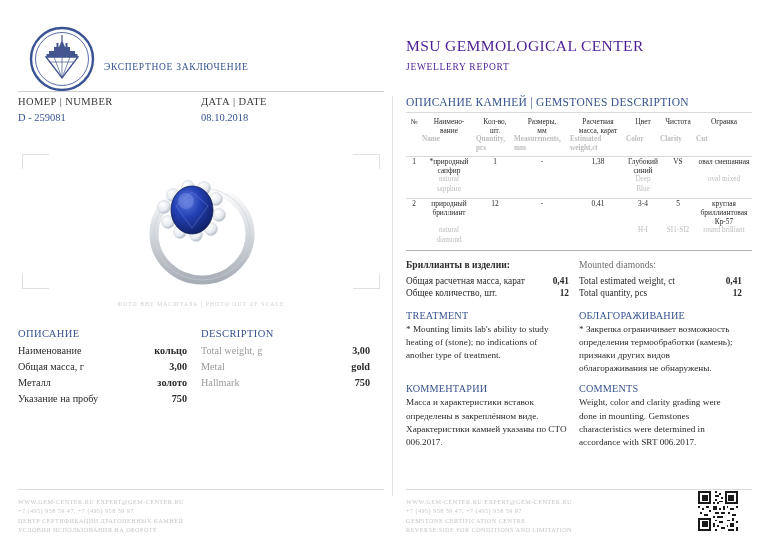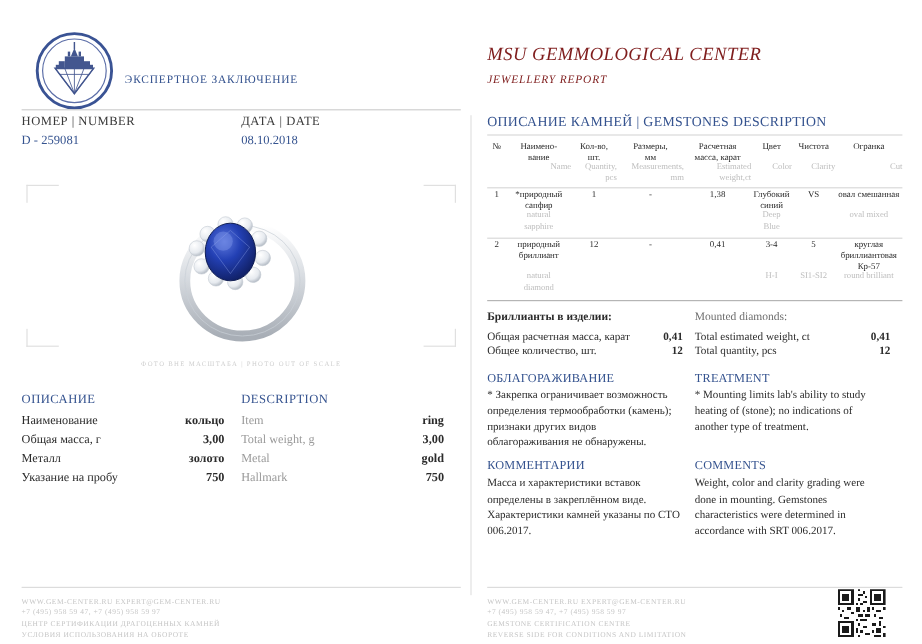--- a/index.html
+++ b/index.html
@@ -8,21 +8,21 @@
     background:#ffffff;
     font-family:"Liberation Serif", serif;
     color:#2b2b2b;
     overflow:hidden;
     position:relative;
   }
   .page{position:absolute;inset:0;}
 
   
   .blue{color:#35538f;}
-  .hdr-blue{color:#7f1d1d;font-style:italic;}
+  .hdr-blue{color:#4c1d95;}
   .mgrey{color:#9a9a9a;}
   .rule{height:1px;background:#d9d9d9;width:100%;}
   .rule-dark{height:1px;background:#9aa0ad;width:100%;}
 
   
   .left{position:absolute;left:18px;top:0;width:366px;height:537px;}
   .right{position:absolute;left:406px;top:0;width:346px;height:537px;}
   .vdivider{position:absolute;left:392px;top:96px;width:1px;height:400px;background:#e2e2e2;}
 
   
@@ -64,21 +64,21 @@
   
   .footrule{position:absolute;left:0;width:100%;height:1px;background:#dcdcdc;}
   .foot{position:absolute;font-size:6.2px;line-height:9.4px;letter-spacing:.45px;color:#c6c6c6;}
 
   
   .sect-title{font-size:11.5px;letter-spacing:.3px;}
   .gt{width:346px;border-collapse:collapse;table-layout:fixed;margin-top:4px;}
   .gt th,.gt td{vertical-align:top;padding:0;}
   .gt .thru td{height:1px;padding:0;}
   .th-ru{font-size:7.4px;font-weight:normal;line-height:9px;text-align:center;color:#2b2b2b;padding-bottom:1px;}
-  .th-en{font-size:7.2px;font-weight:normal;line-height:9px;text-align:right;color:#bdbdbd;}
+  .th-en{font-size:7.2px;font-weight:bold;line-height:9px;text-align:left;color:#bdbdbd;}
   .cell-ru{font-size:7.4px;line-height:9.2px;text-align:center;color:#2b2b2b;padding-top:4px;}
   .cell-en{font-size:7.2px;line-height:9.2px;text-align:center;color:#bdbdbd;padding-top:4px;}
   .cl-no{width:16px;}
   .cl-name{width:54px;}
   .cl-qty{width:38px;}
   .cl-meas{width:56px;}
   .cl-wt{width:56px;}
   .cl-color{width:34px;}
   .cl-clar{width:36px;}
   .cl-cut{width:56px;}
@@ -212,24 +212,20 @@
           </div>
           <div class="desc-row">
             <span>Указание на пробу</span>
             <span class="v">750</span>
           </div>
         </div>
         <div class="desc-col">
           <h3 class="blue">DESCRIPTION</h3>
           <div style="height:4px"></div>
           <div class="desc-row">
-            <span class="mgrey">Item</span>
-            <span class="v">ring</span>
-          </div>
-          <div class="desc-row">
             <span class="mgrey">Total weight, g</span>
             <span class="v">3,00</span>
           </div>
           <div class="desc-row">
             <span class="mgrey">Metal</span>
             <span class="v">gold</span>
           </div>
           <div class="desc-row">
             <span class="mgrey">Hallmark</span>
             <span class="v">750</span>
@@ -392,26 +388,26 @@
           </div>
           <div class="md-row">
             <span>Total quantity, pcs</span>
             <span class="v">12</span>
           </div>
         </div>
       </div>
 
       <div class="two" style="margin-top:10px;">
         <div class="col">
+          <div class="blk-title blue">TREATMENT</div>
+          <div class="blk-body">* Mounting limits lab's ability to study heating of (stone); no indications of another type of treatment.</div>
+        </div>
+        <div class="col">
           <div class="blk-title blue">ОБЛАГОРАЖИВАНИЕ</div>
           <div class="blk-body">* Закрепка ограничивает возможность определения термообработки (камень); признаки других видов облагораживания не обнаружены.</div>
-        </div>
-        <div class="col">
-          <div class="blk-title blue">TREATMENT</div>
-          <div class="blk-body">* Mounting limits lab's ability to study heating of (stone); no indications of another type of treatment.</div>
         </div>
       </div>
 
       <div class="two" style="margin-top:8px;">
         <div class="col">
           <div class="blk-title blue">КОММЕНТАРИИ</div>
           <div class="blk-body">Масса и характеристики вставок определены в закреплённом виде. Характеристики камней указаны по СТО 006.2017.</div>
         </div>
         <div class="col">
           <div class="blk-title blue">COMMENTS</div>

